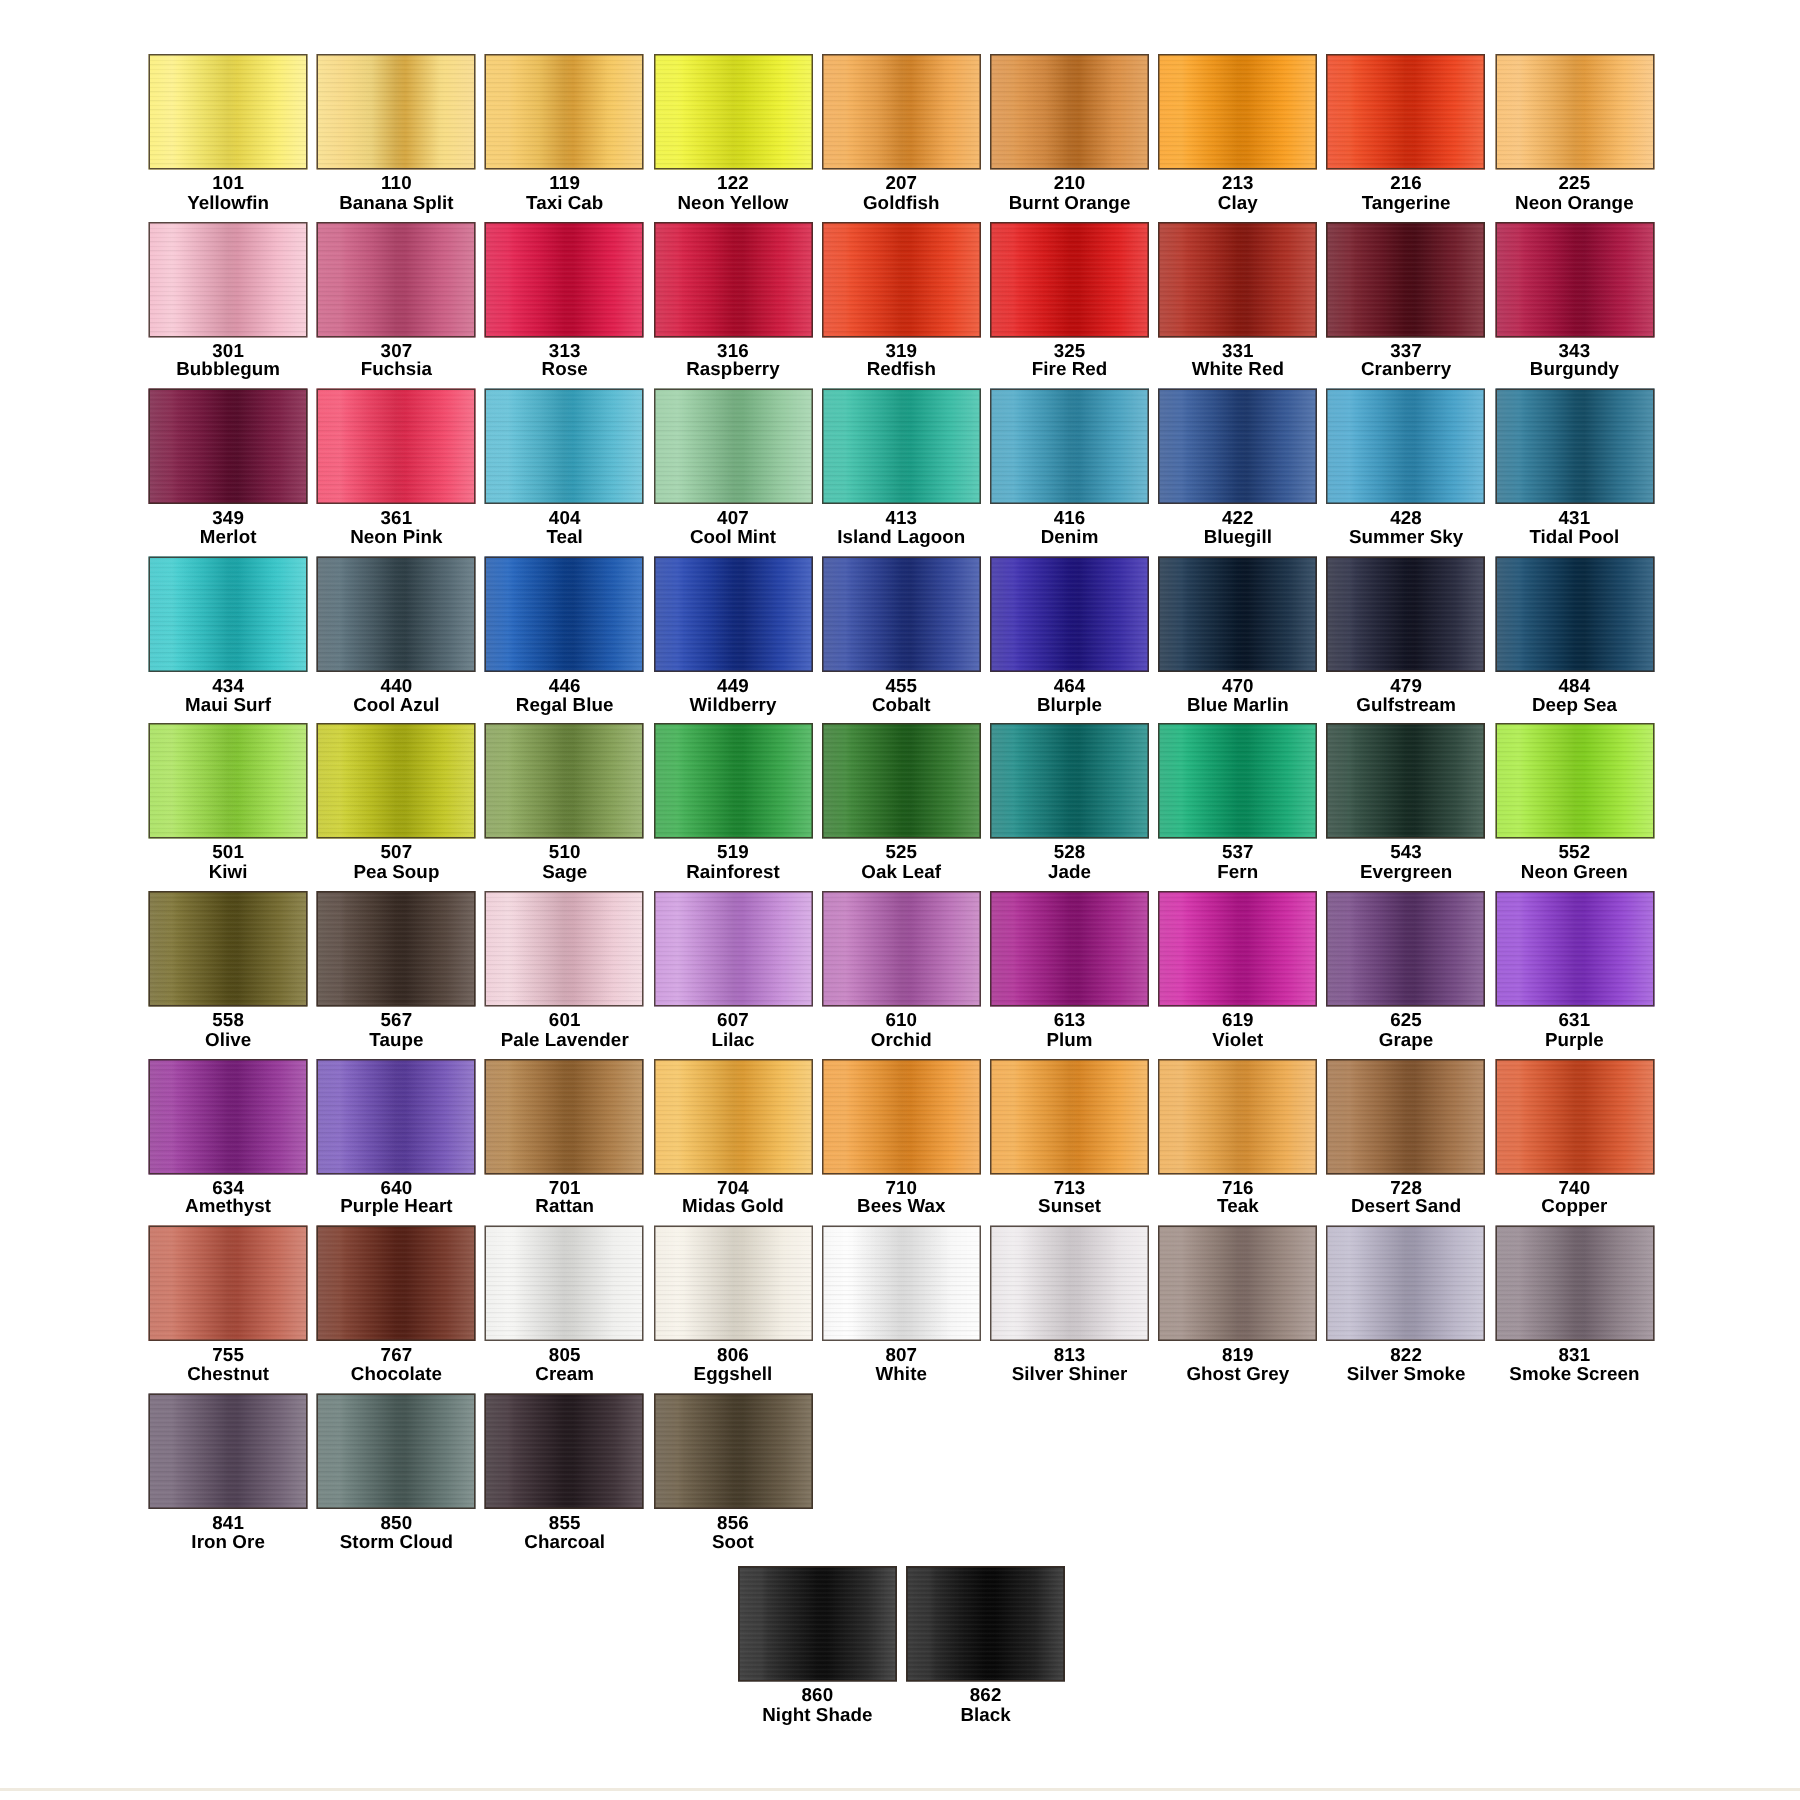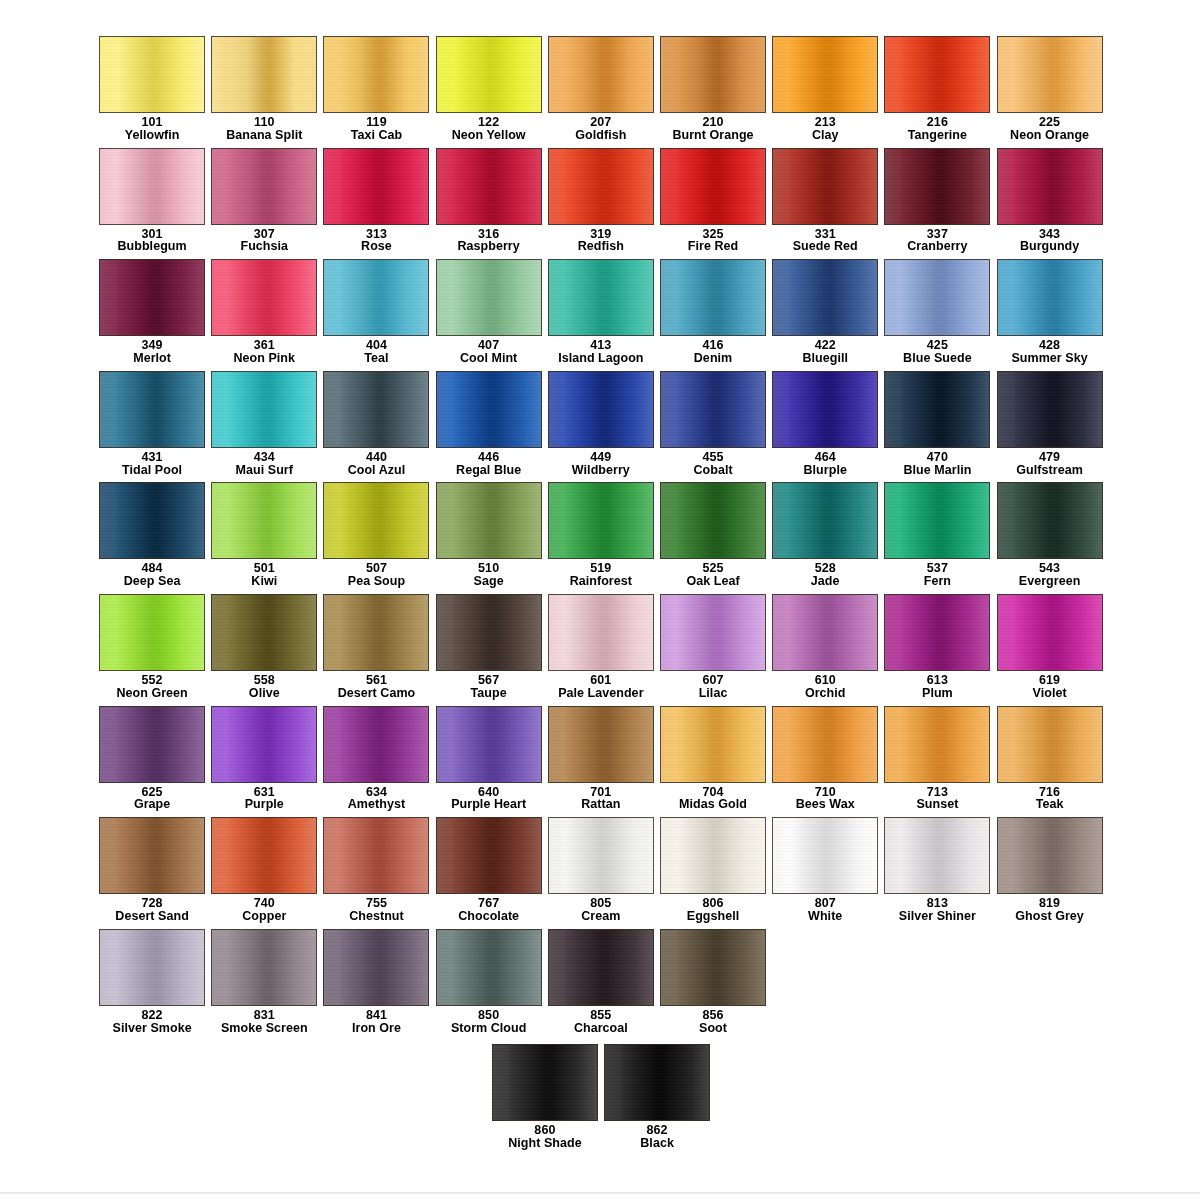--- a/index.html
+++ b/index.html
@@ -253,21 +253,21 @@
           <span class="cname">Fire Red</span>
         </div>
       </div>
       <div class="swatch-cell">
         <div class="chip" style="background: linear-gradient(to right, rgb(166, 36, 24) 0%, rgb(179, 48, 35) 14%, rgb(166, 36, 24) 34%, rgb(142, 24, 15) 56%, rgb(166, 36, 24) 78%, rgb(179, 48, 35) 100%);">
           <div class="gloss" style="background: linear-gradient(to right, rgba(255, 255, 255, 0.18) 0%, rgba(255, 255, 255, 0.05) 18%, rgba(0, 0, 0, 0.1) 50%, rgba(255, 255, 255, 0.05) 82%, rgba(255, 255, 255, 0.14) 100%);"></div>
           <div class="sheen"></div>
         </div>
         <div class="caption">
           <span class="code">331</span>
-          <span class="cname">Suede Red</span>
+          <span class="cname">White Red</span>
         </div>
       </div>
       <div class="swatch-cell">
         <div class="chip" style="background: linear-gradient(to right, rgb(102, 17, 31) 0%, rgb(116, 27, 40) 14%, rgb(102, 17, 31) 34%, rgb(77, 10, 21) 56%, rgb(102, 17, 31) 78%, rgb(116, 27, 40) 100%);">
           <div class="gloss" style="background: linear-gradient(to right, rgba(255, 255, 255, 0.18) 0%, rgba(255, 255, 255, 0.05) 18%, rgba(0, 0, 0, 0.1) 50%, rgba(255, 255, 255, 0.05) 82%, rgba(255, 255, 255, 0.14) 100%);"></div>
           <div class="sheen"></div>
         </div>
         <div class="caption">
           <span class="code">337</span>
           <span class="cname">Cranberry</span>
@@ -347,30 +347,20 @@
         <div class="chip" style="background: linear-gradient(to right, rgb(44, 79, 142) 0%, rgb(58, 95, 159) 14%, rgb(44, 79, 142) 34%, rgb(29, 58, 114) 56%, rgb(44, 79, 142) 78%, rgb(58, 95, 159) 100%);">
           <div class="gloss" style="background: linear-gradient(to right, rgba(255, 255, 255, 0.18) 0%, rgba(255, 255, 255, 0.05) 18%, rgba(0, 0, 0, 0.1) 50%, rgba(255, 255, 255, 0.05) 82%, rgba(255, 255, 255, 0.14) 100%);"></div>
           <div class="sheen"></div>
         </div>
         <div class="caption">
           <span class="code">422</span>
           <span class="cname">Bluegill</span>
         </div>
       </div>
       <div class="swatch-cell">
-        <div class="chip" style="background: linear-gradient(to right, rgb(138, 163, 215) 0%, rgb(156, 178, 222) 14%, rgb(138, 163, 215) 34%, rgb(118, 146, 203) 56%, rgb(138, 163, 215) 78%, rgb(156, 178, 222) 100%);">
-          <div class="gloss" style="background: linear-gradient(to right, rgba(255, 255, 255, 0.18) 0%, rgba(255, 255, 255, 0.05) 18%, rgba(0, 0, 0, 0.1) 50%, rgba(255, 255, 255, 0.05) 82%, rgba(255, 255, 255, 0.14) 100%);"></div>
-          <div class="sheen"></div>
-        </div>
-        <div class="caption">
-          <span class="code">425</span>
-          <span class="cname">Blue Suede</span>
-        </div>
-      </div>
-      <div class="swatch-cell">
         <div class="chip" style="background: linear-gradient(to right, rgb(61, 156, 197) 0%, rgb(81, 171, 209) 14%, rgb(61, 156, 197) 34%, rgb(42, 135, 177) 56%, rgb(61, 156, 197) 78%, rgb(81, 171, 209) 100%);">
           <div class="gloss" style="background: linear-gradient(to right, rgba(255, 255, 255, 0.18) 0%, rgba(255, 255, 255, 0.05) 18%, rgba(0, 0, 0, 0.1) 50%, rgba(255, 255, 255, 0.05) 82%, rgba(255, 255, 255, 0.14) 100%);"></div>
           <div class="sheen"></div>
         </div>
         <div class="caption">
           <span class="code">428</span>
           <span class="cname">Summer Sky</span>
         </div>
       </div>
       <div class="swatch-cell">
@@ -564,30 +554,20 @@
         </div>
       </div>
       <div class="swatch-cell">
         <div class="chip" style="background: linear-gradient(to right, rgb(106, 96, 36) 0%, rgb(122, 112, 48) 14%, rgb(106, 96, 36) 34%, rgb(86, 77, 23) 56%, rgb(106, 96, 36) 78%, rgb(122, 112, 48) 100%);">
           <div class="gloss" style="background: linear-gradient(to right, rgba(255, 255, 255, 0.18) 0%, rgba(255, 255, 255, 0.05) 18%, rgba(0, 0, 0, 0.1) 50%, rgba(255, 255, 255, 0.05) 82%, rgba(255, 255, 255, 0.14) 100%);"></div>
           <div class="sheen"></div>
         </div>
         <div class="caption">
           <span class="code">558</span>
           <span class="cname">Olive</span>
-        </div>
-      </div>
-      <div class="swatch-cell">
-        <div class="chip" style="background: linear-gradient(to right, rgb(156, 127, 66) 0%, rgb(171, 143, 82) 14%, rgb(156, 127, 66) 34%, rgb(136, 108, 50) 56%, rgb(156, 127, 66) 78%, rgb(171, 143, 82) 100%);">
-          <div class="gloss" style="background: linear-gradient(to right, rgba(255, 255, 255, 0.18) 0%, rgba(255, 255, 255, 0.05) 18%, rgba(0, 0, 0, 0.1) 50%, rgba(255, 255, 255, 0.05) 82%, rgba(255, 255, 255, 0.14) 100%);"></div>
-          <div class="sheen"></div>
-        </div>
-        <div class="caption">
-          <span class="code">561</span>
-          <span class="cname">Desert Camo</span>
         </div>
       </div>
       <div class="swatch-cell">
         <div class="chip" style="background: linear-gradient(to right, rgb(74, 58, 49) 0%, rgb(88, 72, 64) 14%, rgb(74, 58, 49) 34%, rgb(56, 42, 35) 56%, rgb(74, 58, 49) 78%, rgb(88, 72, 64) 100%);">
           <div class="gloss" style="background: linear-gradient(to right, rgba(255, 255, 255, 0.18) 0%, rgba(255, 255, 255, 0.05) 18%, rgba(0, 0, 0, 0.1) 50%, rgba(255, 255, 255, 0.05) 82%, rgba(255, 255, 255, 0.14) 100%);"></div>
           <div class="sheen"></div>
         </div>
         <div class="caption">
           <span class="code">567</span>
           <span class="cname">Taupe</span>

